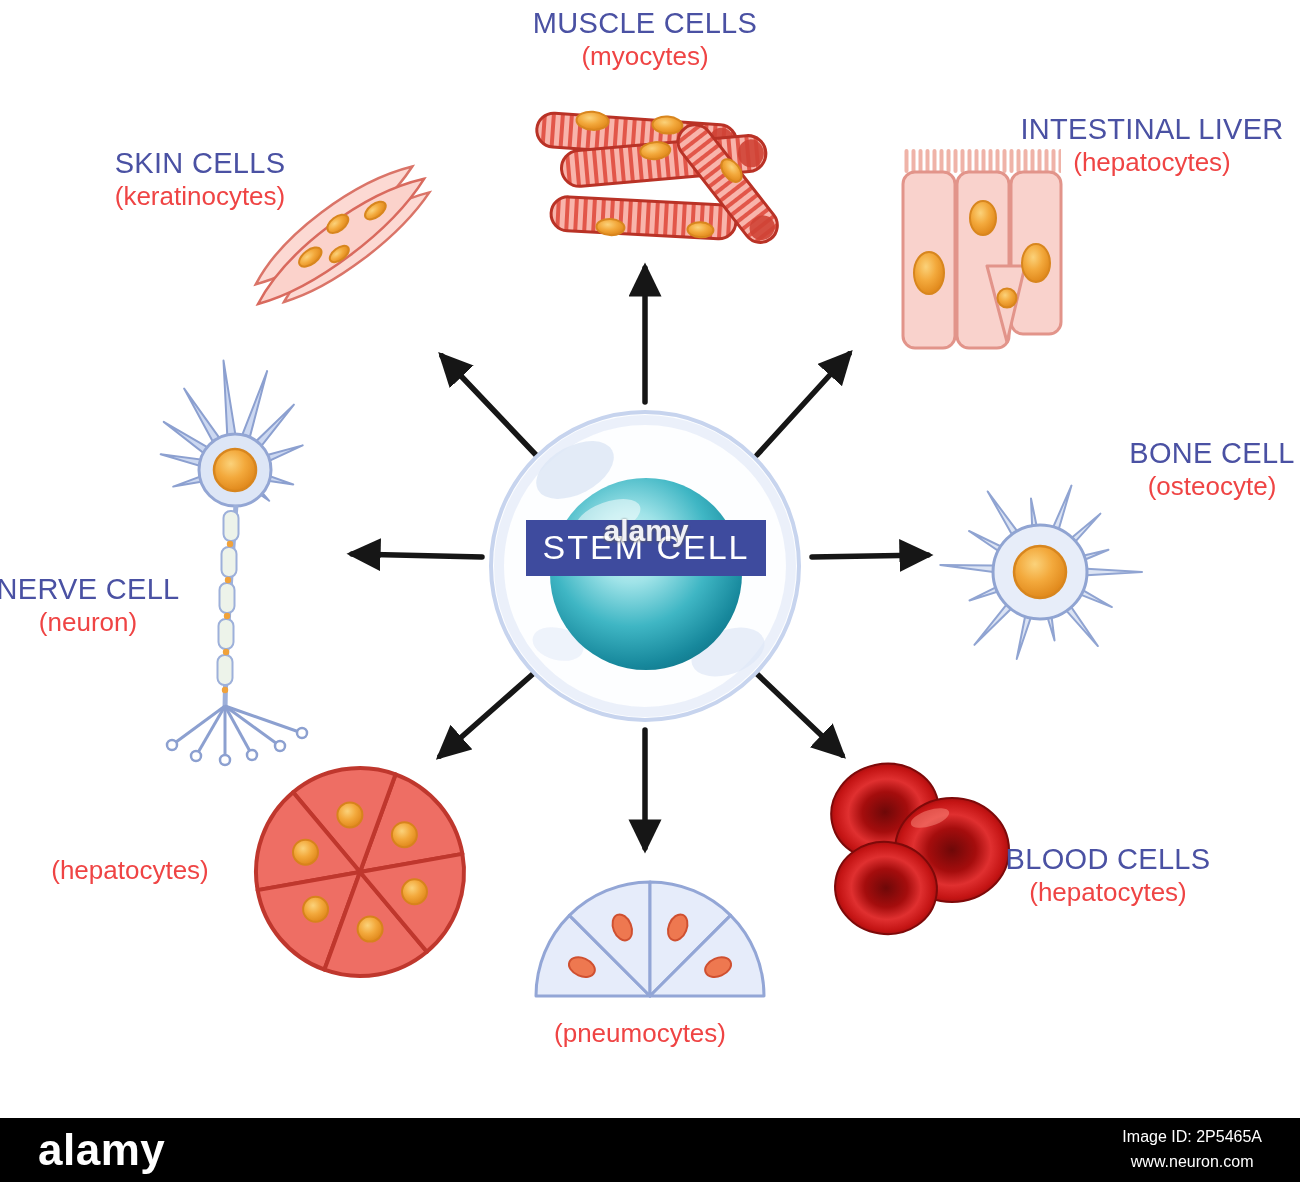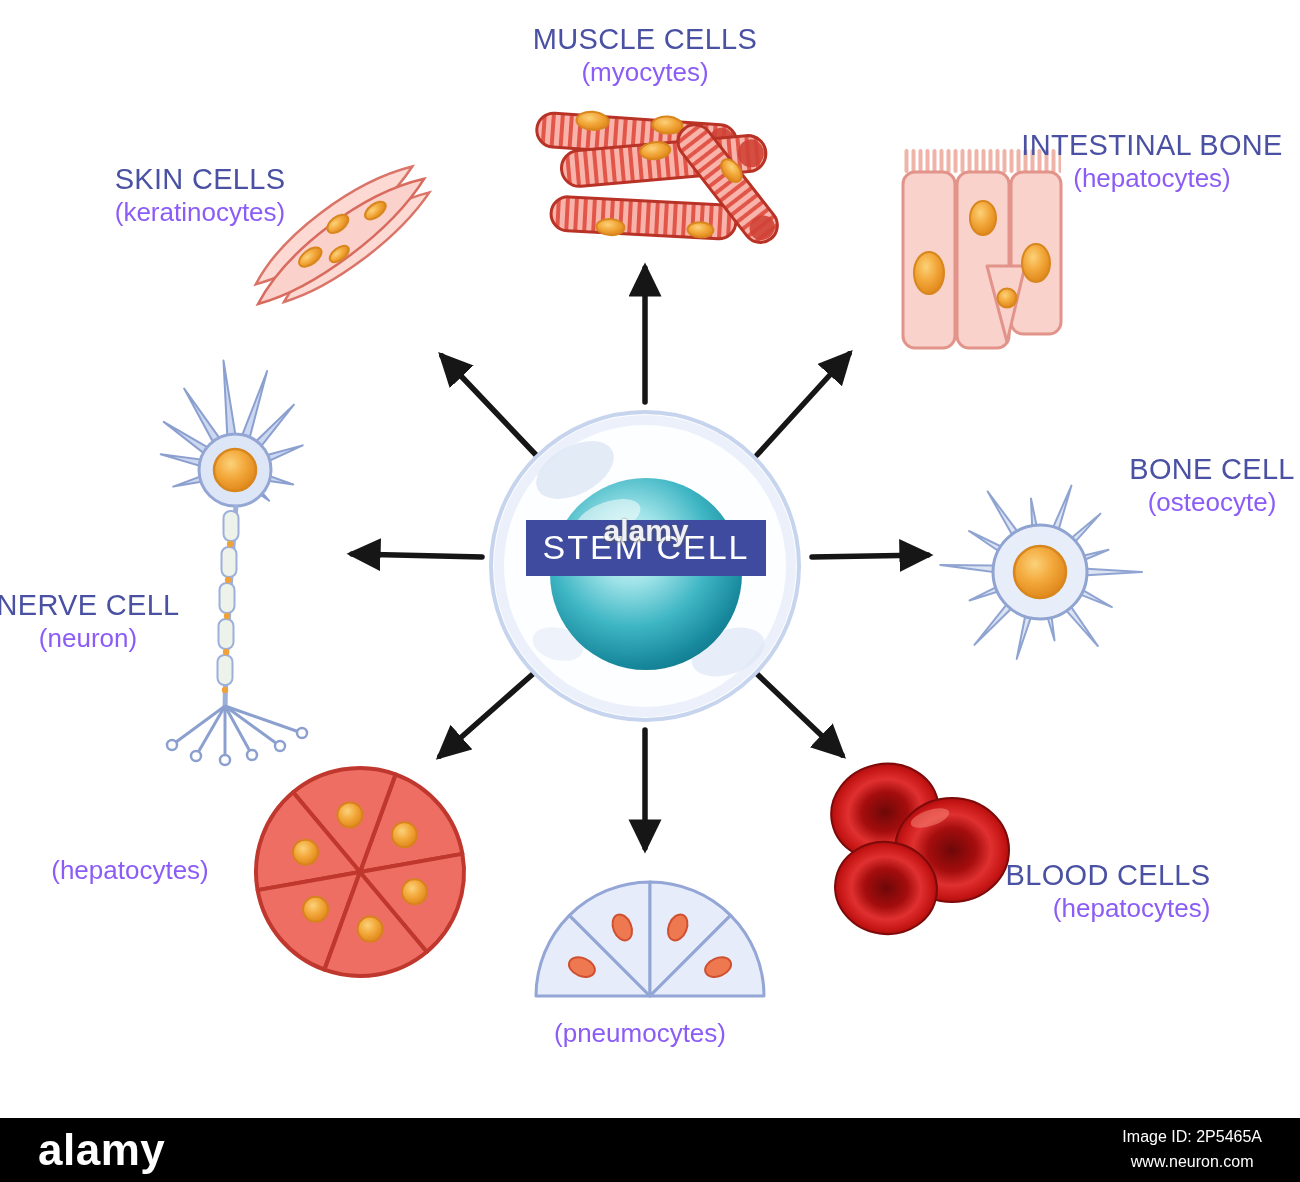--- a/index.html
+++ b/index.html
@@ -5,22 +5,22 @@
   html,body{margin:0;padding:0;background:#fff;}
   .canvas{
     position:relative;width:1300px;height:1182px;background:#ffffff;overflow:hidden;
     font-family:"Liberation Sans",sans-serif;
   }
   .art{position:absolute;left:0;top:0;}
   .cell-label{
     position:absolute;transform:translateX(-50%);text-align:center;
     line-height:1.22;white-space:nowrap;z-index:5;
   }
-  .label-name{color:#4a51a3;font-size:29px;font-weight:500;letter-spacing:.3px;margin-top:16px;}
-  .label-sub{color:#8b5cf6;font-size:26px;font-weight:400;}
+  .label-name{color:#4a51a3;font-size:29px;font-weight:500;letter-spacing:.3px;}
+  .label-sub{color:#ef4444;font-size:26px;font-weight:400;}
   .watermark-center{
     position:absolute;left:646px;top:514px;transform:translateX(-50%);
     z-index:6;color:#ffffff;font-size:30px;font-weight:600;opacity:.92;
     text-shadow:0 1px 3px rgba(90,90,90,.9),0 0 2px rgba(120,120,120,.8);
   }
   .footer-bar{
     position:absolute;left:0;bottom:0;width:100%;height:64px;background:#000;
     display:flex;align-items:center;justify-content:space-between;
     padding:0 38px;box-sizing:border-box;z-index:10;
   }
@@ -245,39 +245,39 @@
     <div class="label-name">MUSCLE CELLS</div>
     <div class="label-sub">(myocytes)</div>
   </div>
 
   <div class="cell-label" style="left:200px;top:146px;">
     <div class="label-name">SKIN CELLS</div>
     <div class="label-sub">(keratinocytes)</div>
   </div>
 
   <div class="cell-label" style="left:1152px;top:112px;">
-    <div class="label-name">INTESTINAL BONE</div>
+    <div class="label-name">INTESTINAL LIVER</div>
     <div class="label-sub">(hepatocytes)</div>
   </div>
 
   <div class="cell-label" style="left:1212px;top:436px;">
     <div class="label-name">BONE CELL</div>
     <div class="label-sub">(osteocyte)</div>
   </div>
 
   <div class="cell-label" style="left:88px;top:572px;">
     <div class="label-name">NERVE CELL</div>
     <div class="label-sub">(neuron)</div>
   </div>
 
   <div class="cell-label" style="left:130px;top:855px;">
     <div class="label-sub">(hepatocytes)</div>
   </div>
 
-  <div class="cell-label" style="left:1108px;top:842px;text-align:right;">
+  <div class="cell-label" style="left:1108px;top:842px;">
     <div class="label-name">BLOOD CELLS</div>
     <div class="label-sub">(hepatocytes)</div>
   </div>
 
   <div class="cell-label" style="left:640px;top:1018px;">
     <div class="label-sub">(pneumocytes)</div>
   </div>
 
   <div class="watermark-center">alamy</div>
 

